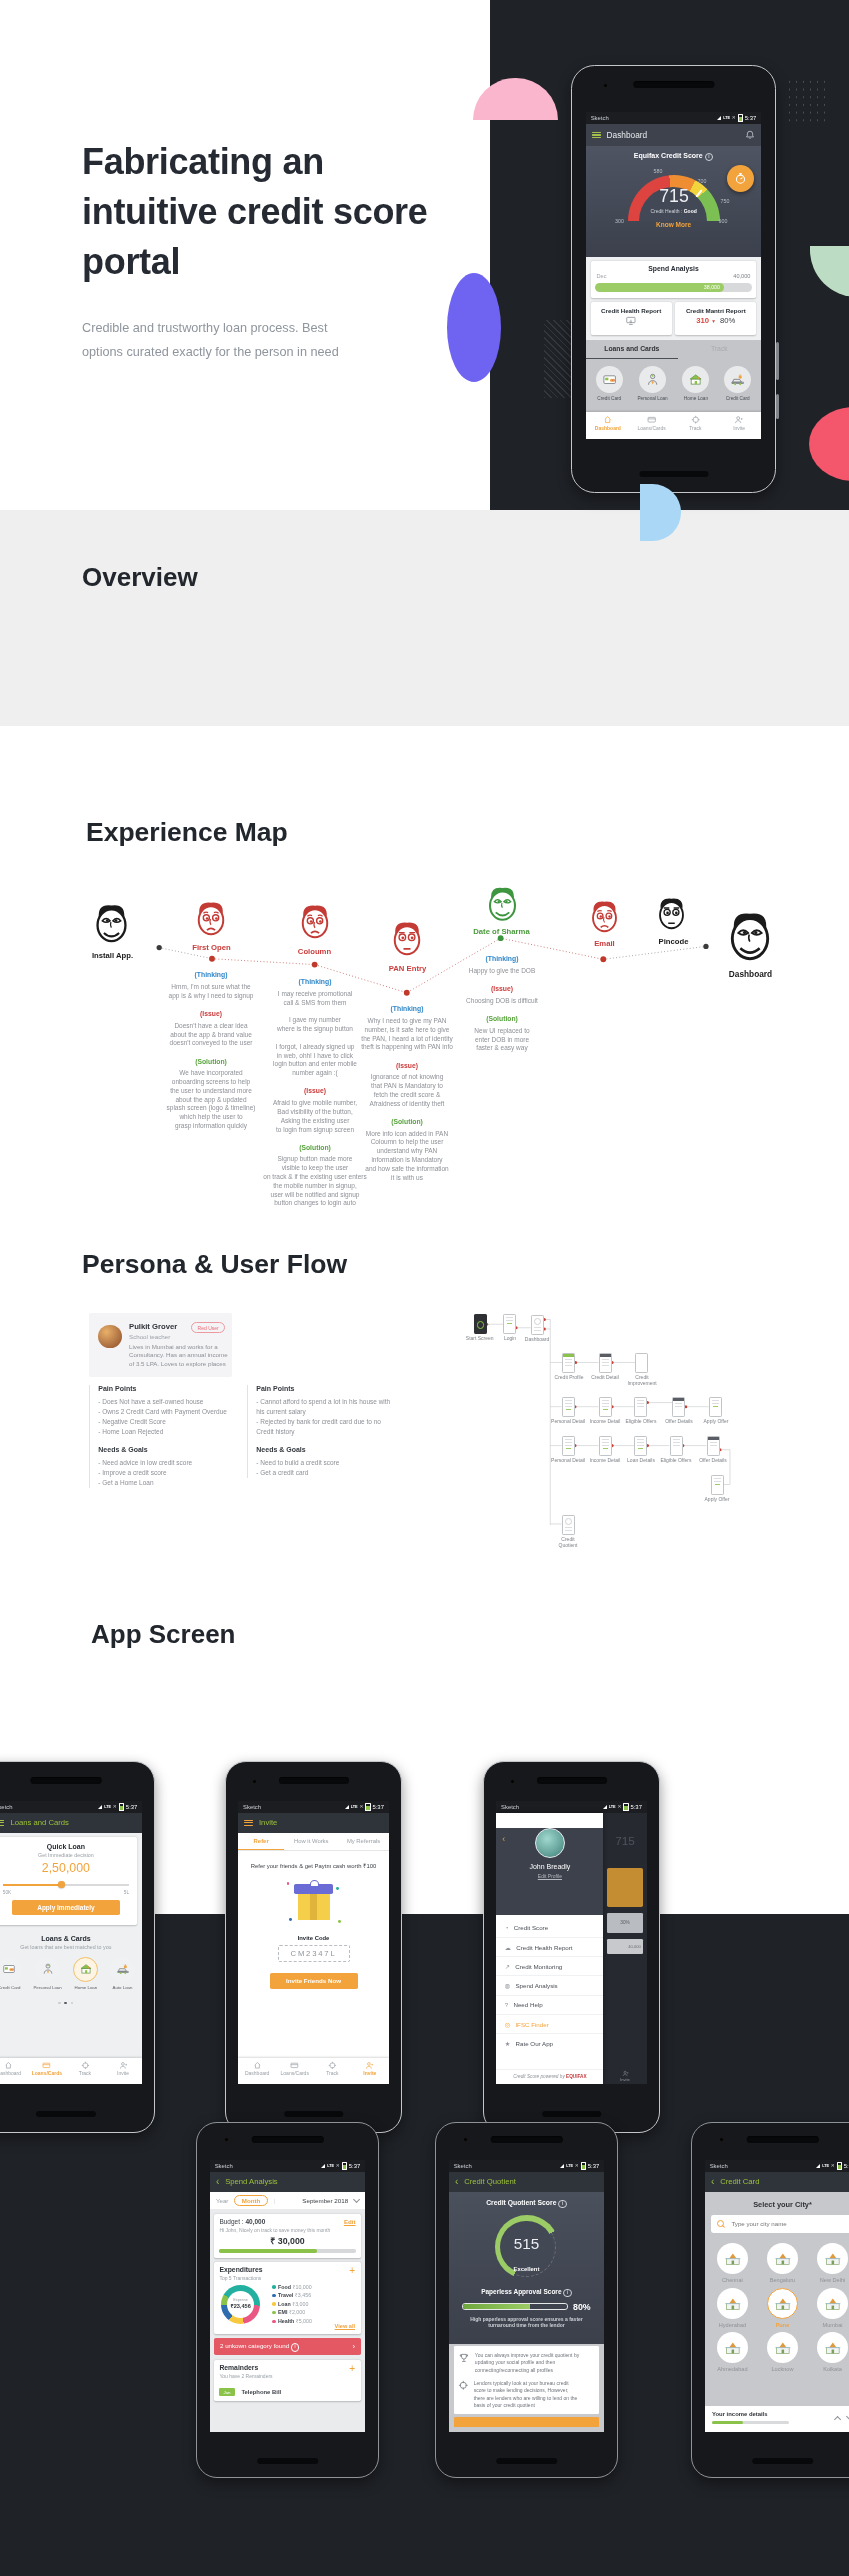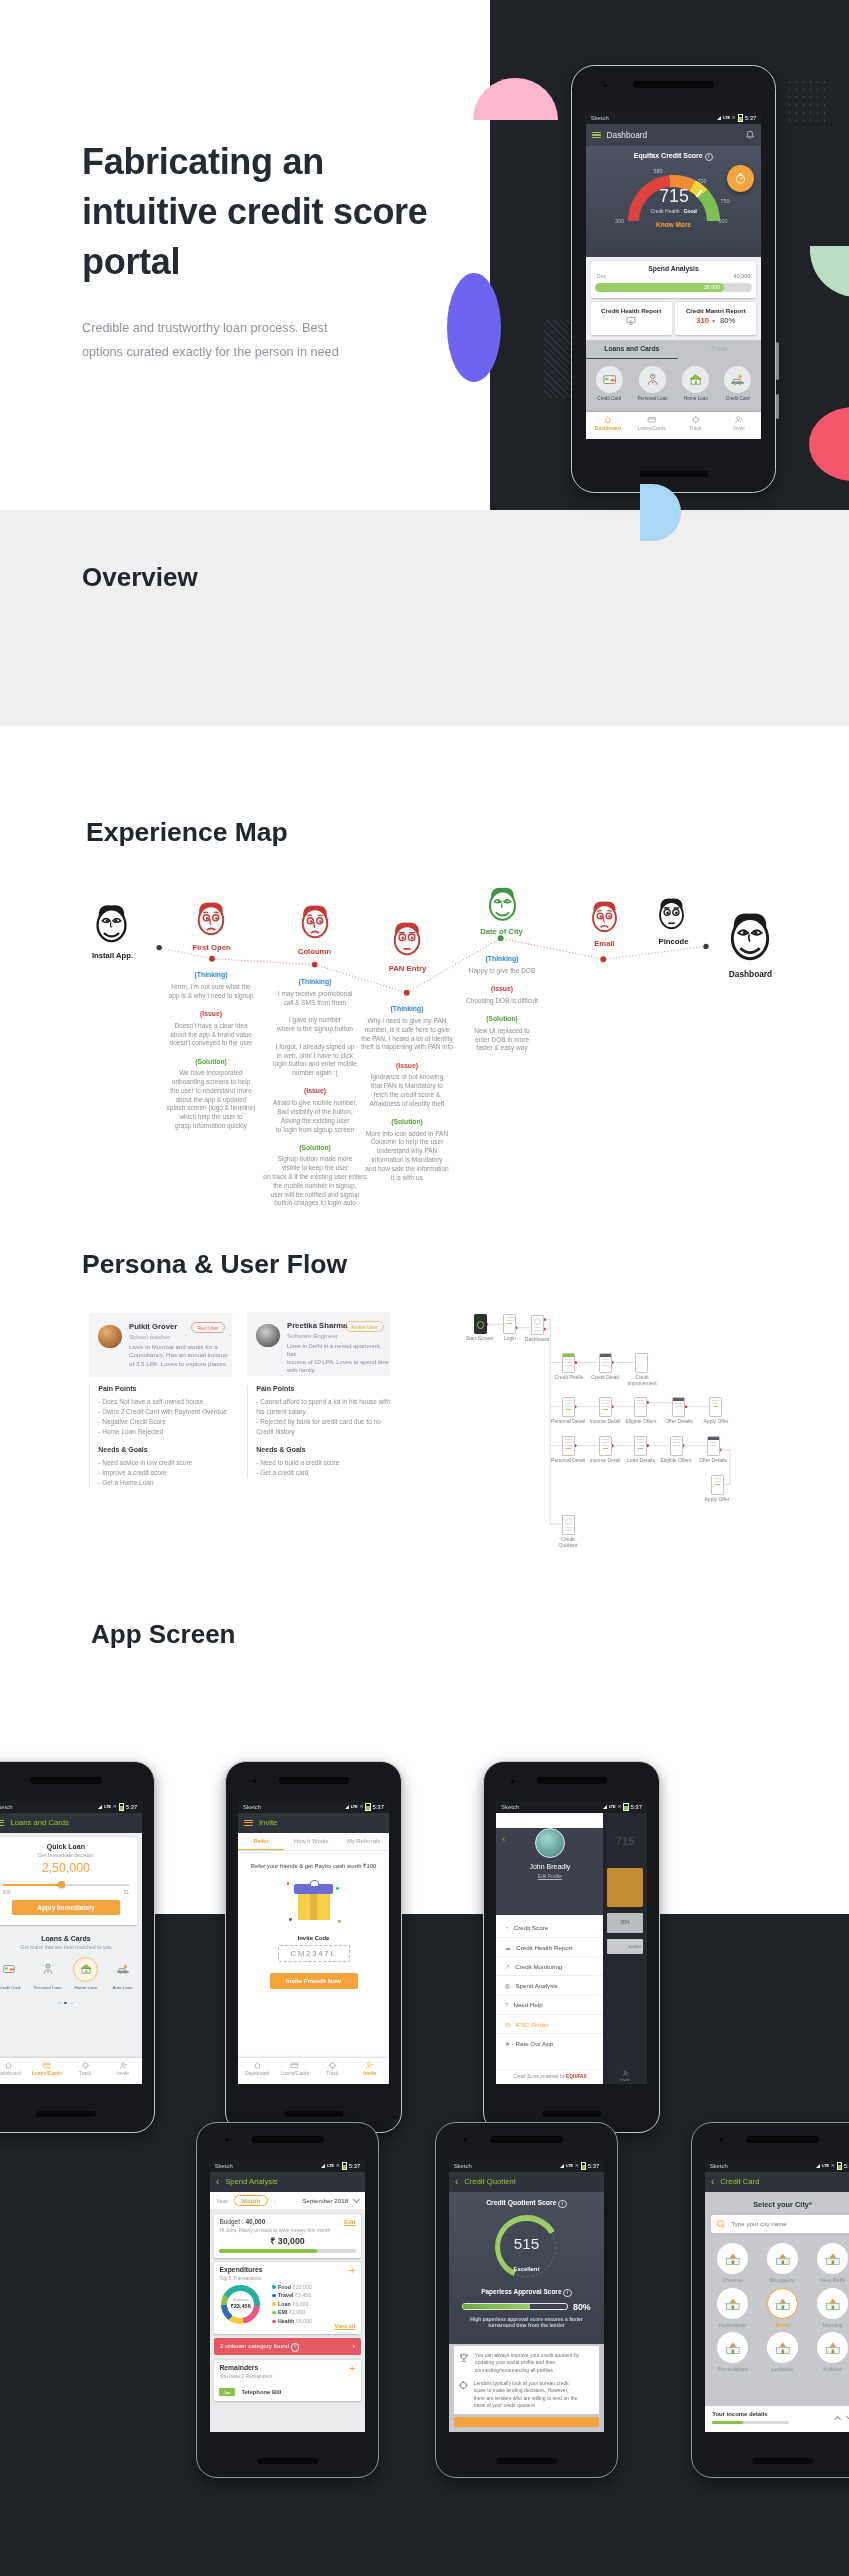--- a/index.html
+++ b/index.html
@@ -352,21 +352,21 @@
         <use href="#f-meh"></use>
       </svg></div>
   <div class="a face" style="left:724px;top:908px;color:#1b1b1b"><svg width="52" height="58" viewBox="0 0 88 98">
         <use href="#f-happy"></use>
       </svg></div>
 
   <div class="stg" style="left:77px;top:951px;width:71px;color:#1b1b1b">Install App.</div>
   <div class="stg" style="left:176px;top:943px;width:71px;color:#cc3b3b">First Open</div>
   <div class="stg" style="left:279px;top:947px;width:71px;color:#cc3b3b">Coloumn</div>
   <div class="stg" style="left:372px;top:964px;width:71px;color:#cc3b3b">PAN Entry</div>
-  <div class="stg" style="left:466px;top:927px;width:71px;color:#4c9a3f">Date of City</div>
+  <div class="stg" style="left:466px;top:927px;width:71px;color:#4c9a3f">Date of Sharma</div>
   <div class="stg" style="left:569px;top:939px;width:71px;color:#cc3b3b">Email</div>
   <div class="stg" style="left:638px;top:937px;width:71px;color:#1b1b1b">Pincode</div>
   <div class="stg" style="left:715px;top:969px;width:71px;color:#1b1b1b;font-size:8.3px">Dashboard</div>
 
   <svg class="a" style="left:88px;top:920px" width="661" height="88" viewBox="0 0 1120 150">
     <polyline points="118,47 208,66" fill="none" stroke="#8a8a8a" stroke-width="1.4" stroke-dasharray="1.5 4"></polyline>
     <polyline points="208,66 383,76 540,124 700,31 875,67" fill="none" stroke="#c0504d" stroke-width="1.4" stroke-dasharray="1.5 4"></polyline>
     <polyline points="875,67 1050,45" fill="none" stroke="#8a8a8a" stroke-width="1.4" stroke-dasharray="1.5 4"></polyline>
     <circle cx="118" cy="47" r="4.5" fill="#3a3a3a"></circle>
     <circle cx="208" cy="66" r="5" fill="#c0392b"></circle>
@@ -465,29 +465,20 @@
     <div class="plist pre" style="margin-top:4.7px">- Does Not have a self-owned house
 - Owns 2 Credit Card with Payment Overdue
 - Negative Credit Score
 - Home Loan Rejected</div>
     <div class="phead" style="margin-top:9.4px">Needs &amp; Goals</div>
     <div class="plist pre" style="margin-top:4.7px">- Need advice in low credit score
 - Improve a credit score
 - Get a Home Loan</div>
   </div>
 
-  <div class="pcard" style="left:247px;top:1312px">
-    <div class="a" style="left:9.4px;top:11.8px;width:23.6px;height:23.6px;border-radius:50%;background:radial-gradient(circle at 40% 35%,#cfcfcf,#3c3c3c)"></div>
-    <div class="a" style="left:40px;top:9.4px;font-size:7.7px;font-weight:bold;color:#2f333a">Preetika Sharma</div>
-    <div class="badge" style="right:5.9px;top:8.8px;color:#e9ac4d;border-color:#eec483">Amber User</div>
-    <div class="a" style="left:40px;top:19.5px;font-size:6.2px;color:#9ba0a6">Software Engineer</div>
-    <div class="a pre" style="left:40px;top:29.5px;font-size:5.9px;line-height:8.3px;color:#8d9096">Lives in Delhi in a rented apartment, has
-income of 10 LPA. Loves to spend time
-with family.</div>
-  </div>
   <div class="a" style="left:247px;top:1385px;width:177px;border-left:0.6px solid #e2e2e6;padding-left:8.3px">
     <div class="phead">Pain Points</div>
     <div class="plist pre" style="margin-top:4.7px">- Cannot afford to spend a lot in his house with
   his current salary
 - Rejected by bank for credit card due to no
   Credit history</div>
     <div class="phead" style="margin-top:9.4px">Needs &amp; Goals</div>
     <div class="plist pre" style="margin-top:4.7px">- Need to build a credit score
 - Get a credit card</div>
   </div>

